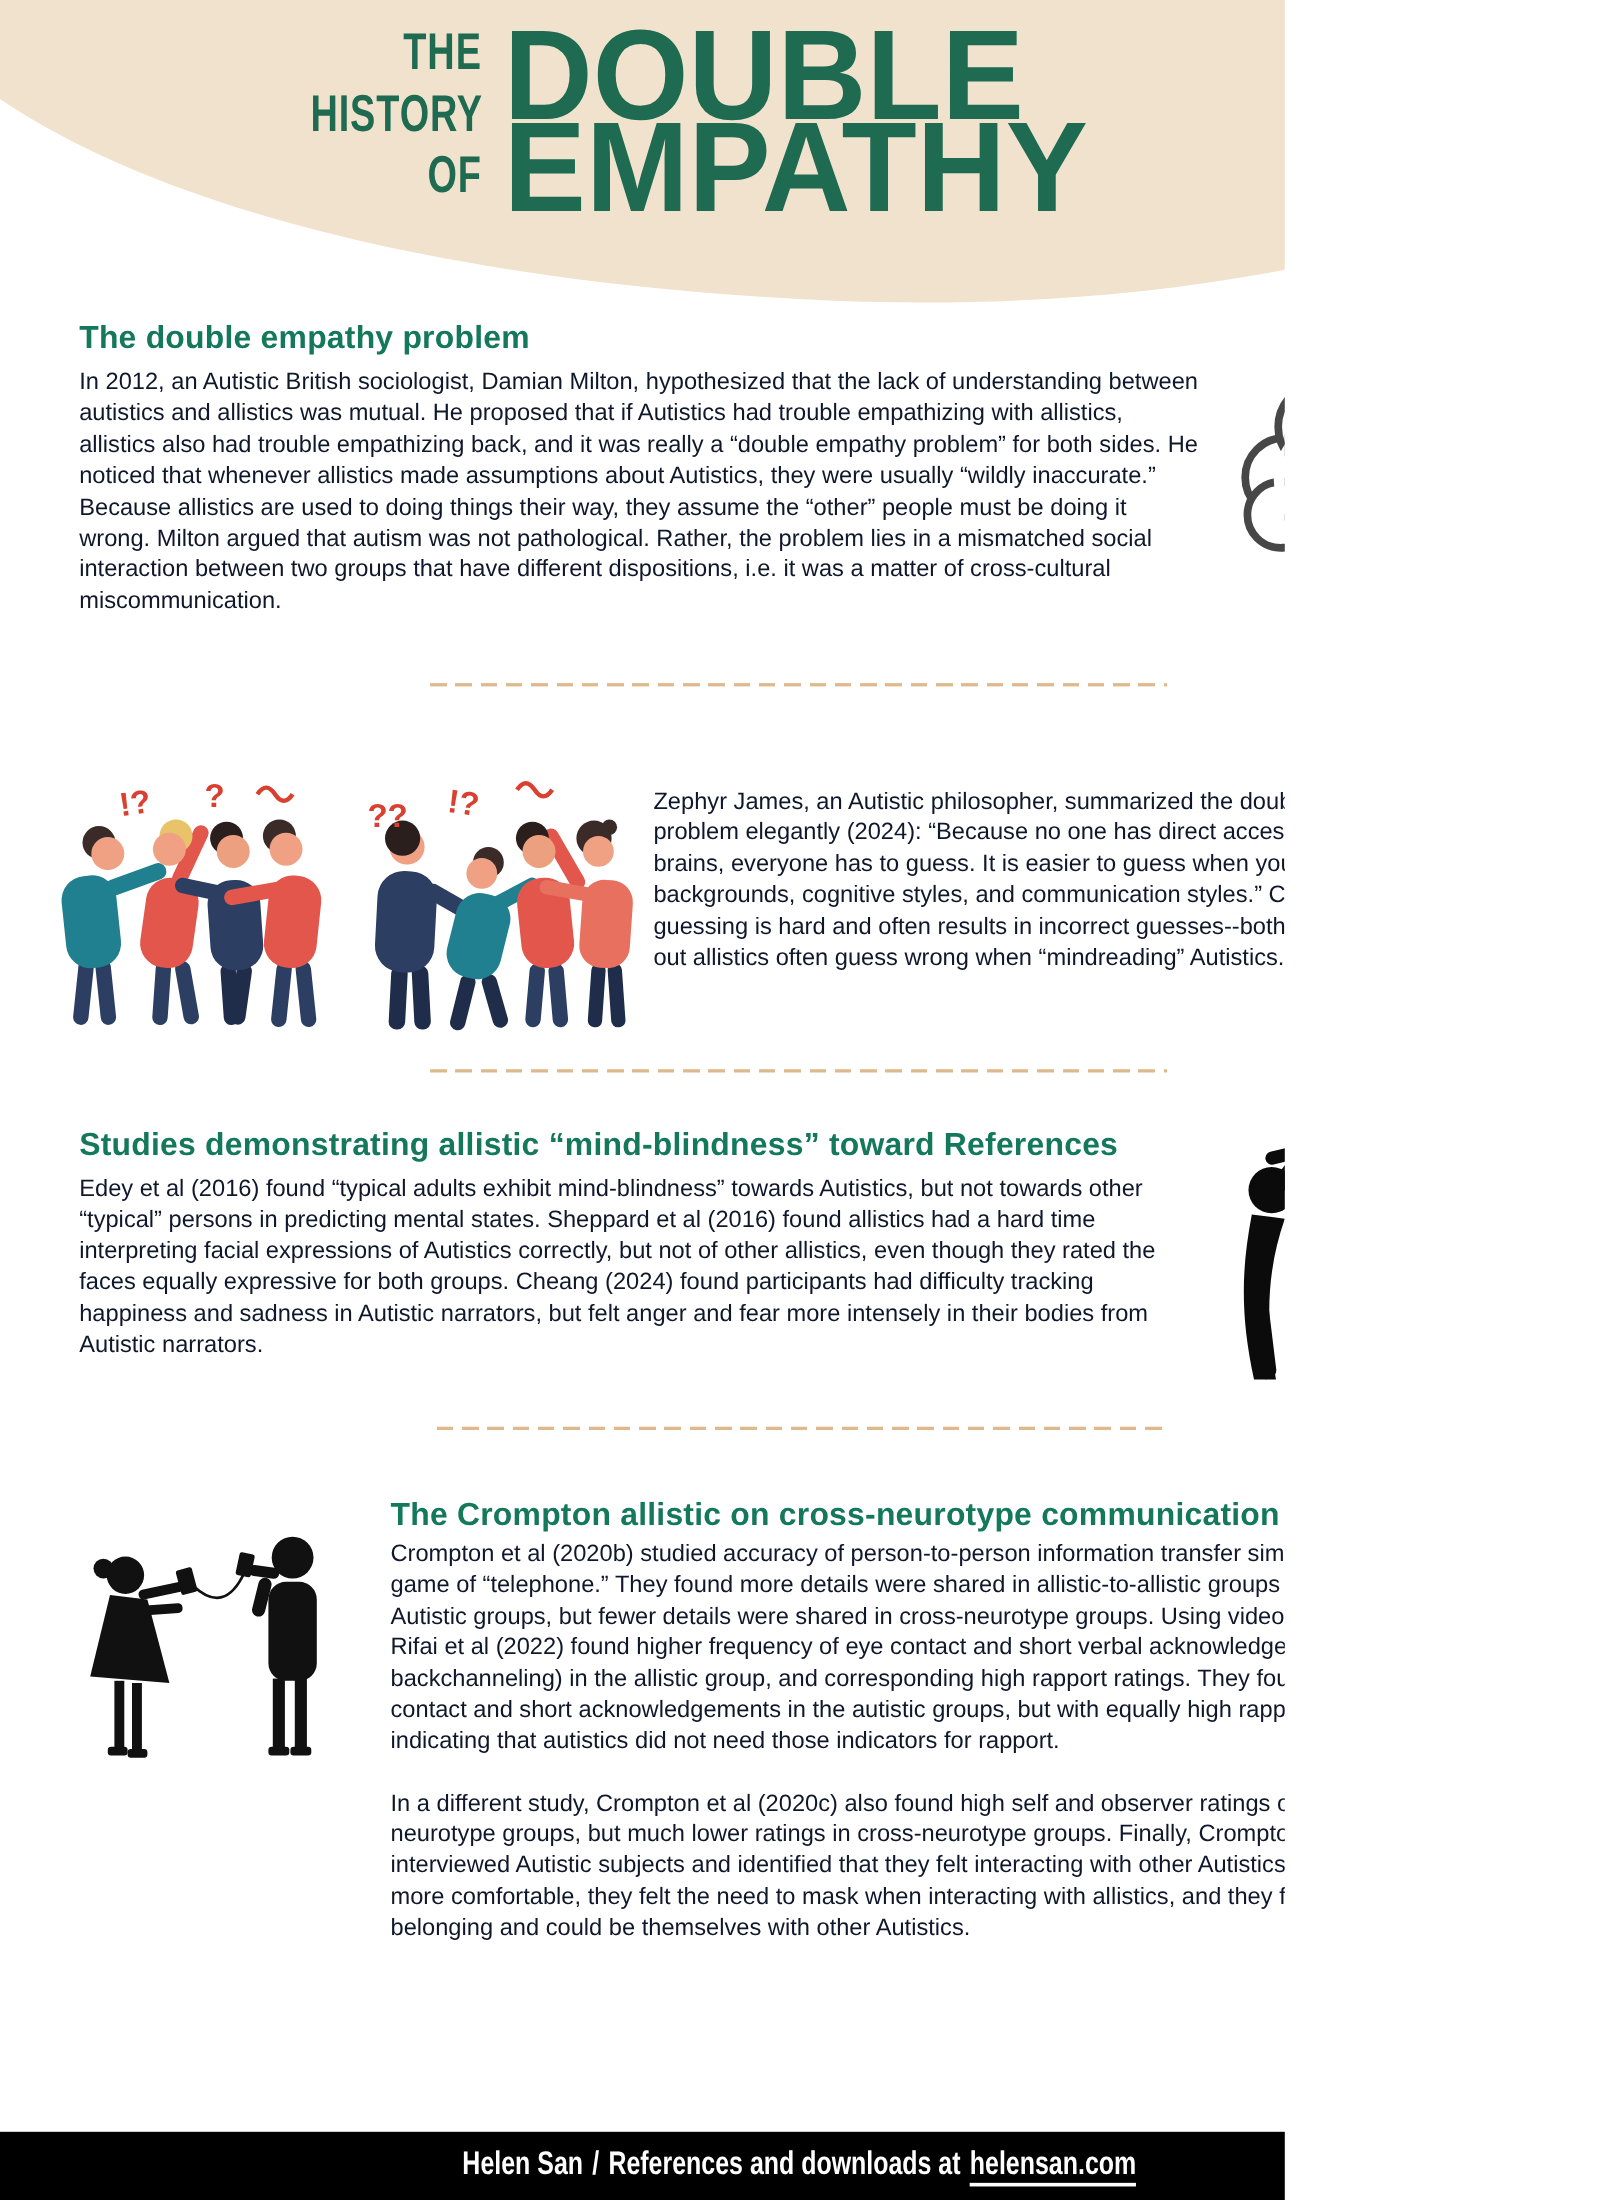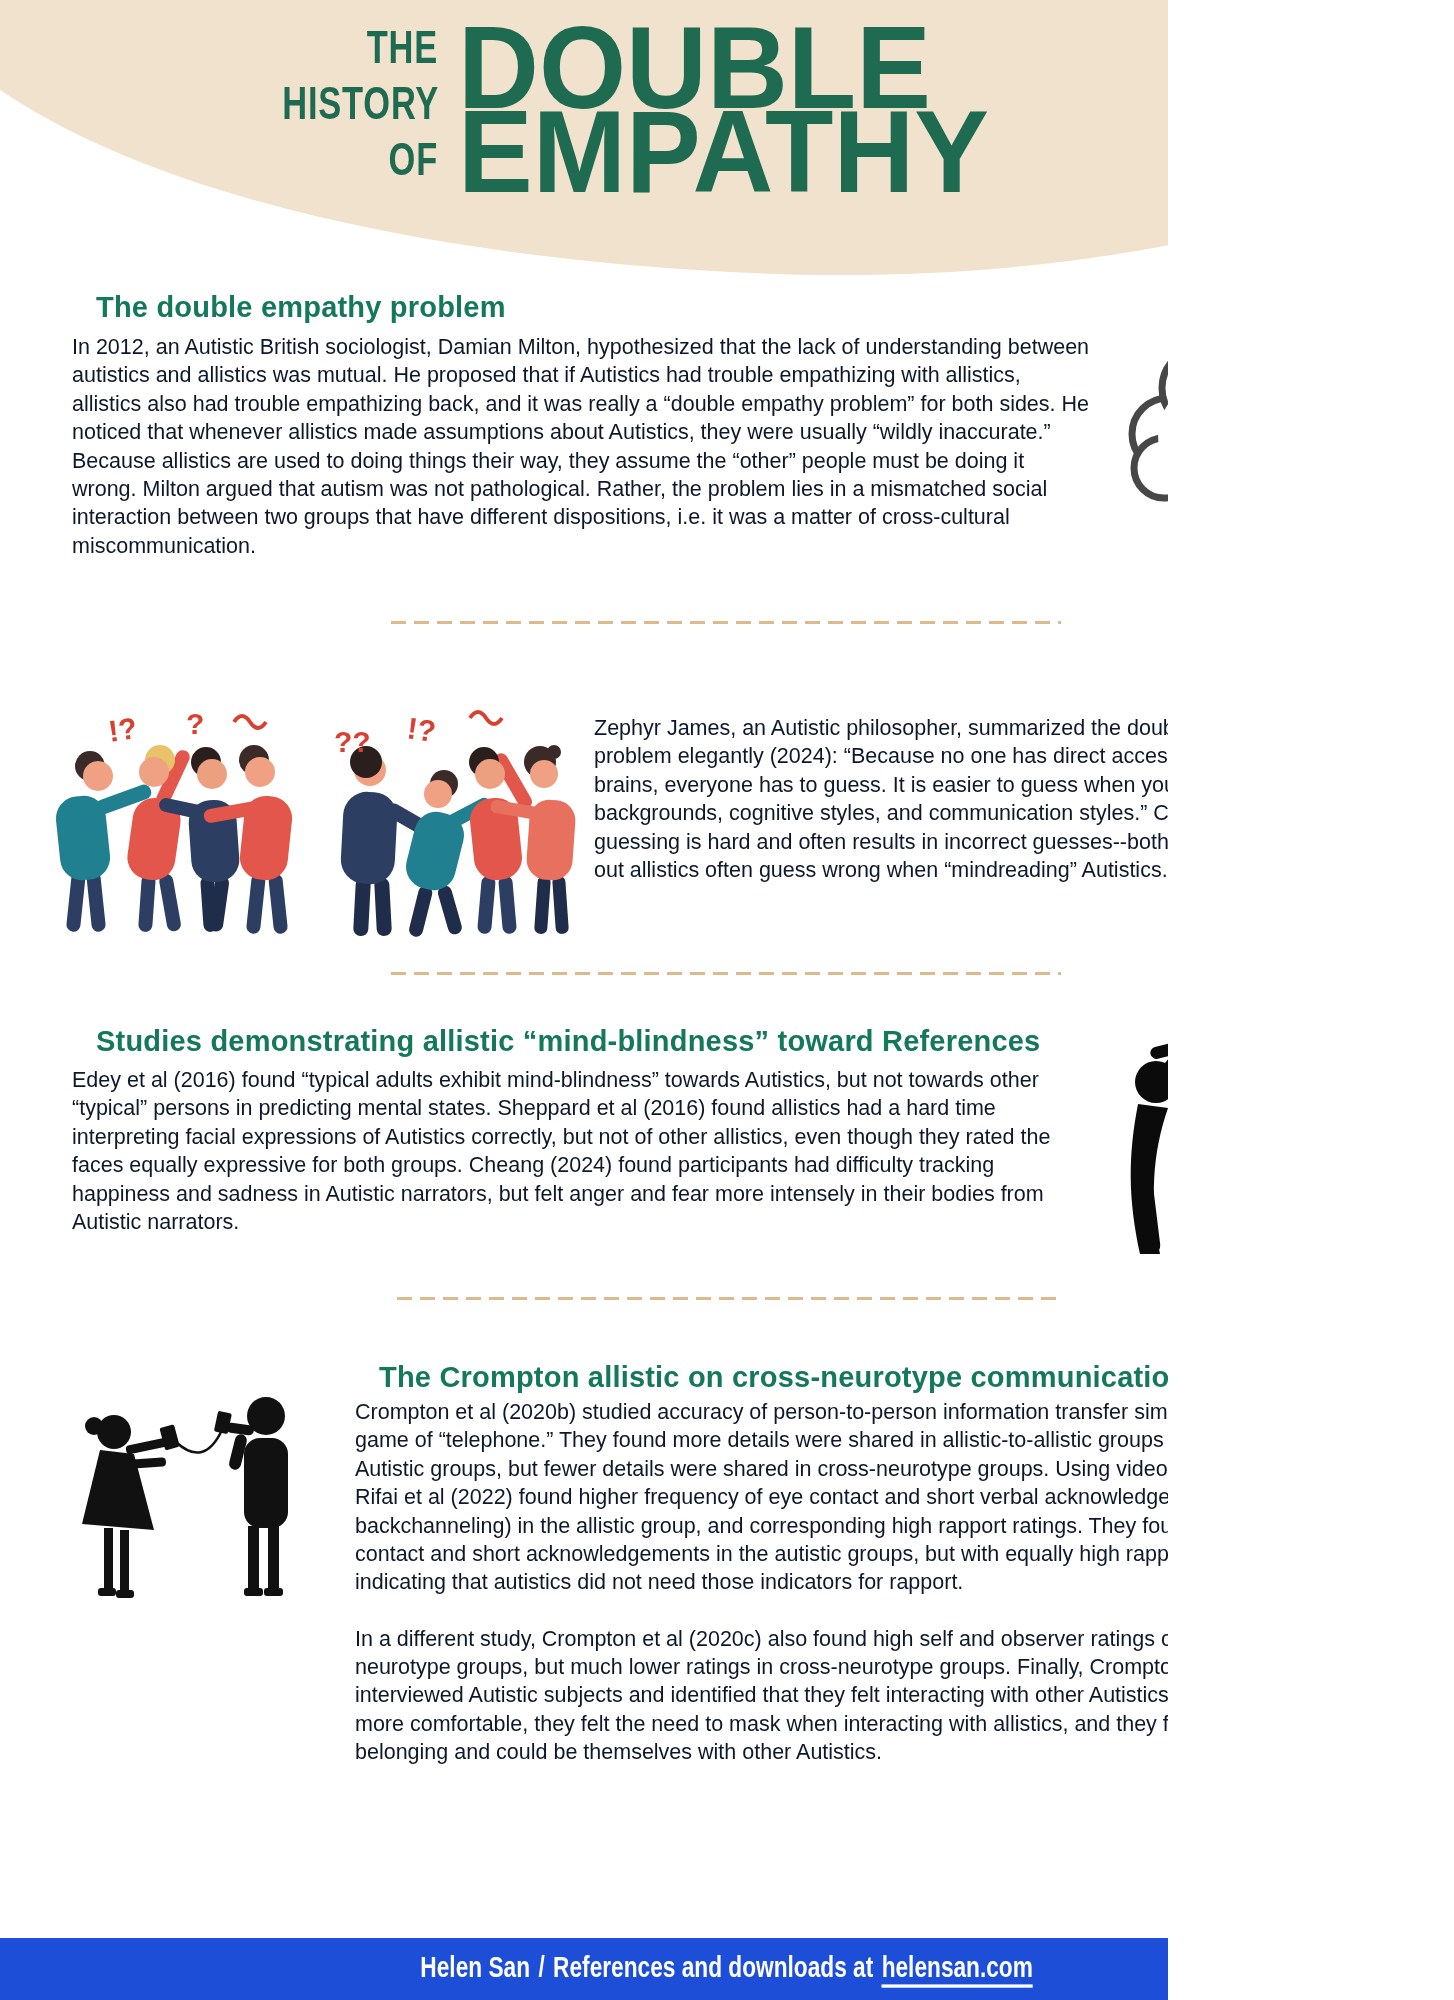--- a/index.html
+++ b/index.html
@@ -29,39 +29,38 @@
     transform:scaleY(1.04);transform-origin:0 0;
     white-space:nowrap;
   }
 
   
   .sec-heading{
     position:absolute;
     font-weight:bold;font-size:29px;line-height:1.1;
     color:#14785b;letter-spacing:0.2px;
     white-space:nowrap;
-    margin-left:24px;
   }
   .body-text{
     position:absolute;
     font-size:21.5px;line-height:1.32;
     color:#0f172a;
   }
   .body-text p{margin:0 0 28px 0;}
 
   
   .divider{
     position:absolute;height:3px;
     background:repeating-linear-gradient(90deg,#dfb98e 0 15px,transparent 15px 23px);
   }
 
   
   .footer{
     position:absolute;left:0;top:1938px;width:1454px;height:62px;
-    background:#1d4ed8;
+    background:#000000;
     display:flex;align-items:center;justify-content:center;
   }
   .footer-inner{
     color:#ffffff;font-weight:bold;font-size:27px;
     transform:scale(0.84,1.1);transform-origin:center;
     white-space:nowrap;display:flex;gap:10px;align-items:baseline;
   }
   .footer-link{border-bottom:3px solid #ffffff;cursor:pointer;}
 </style>
 </head>

